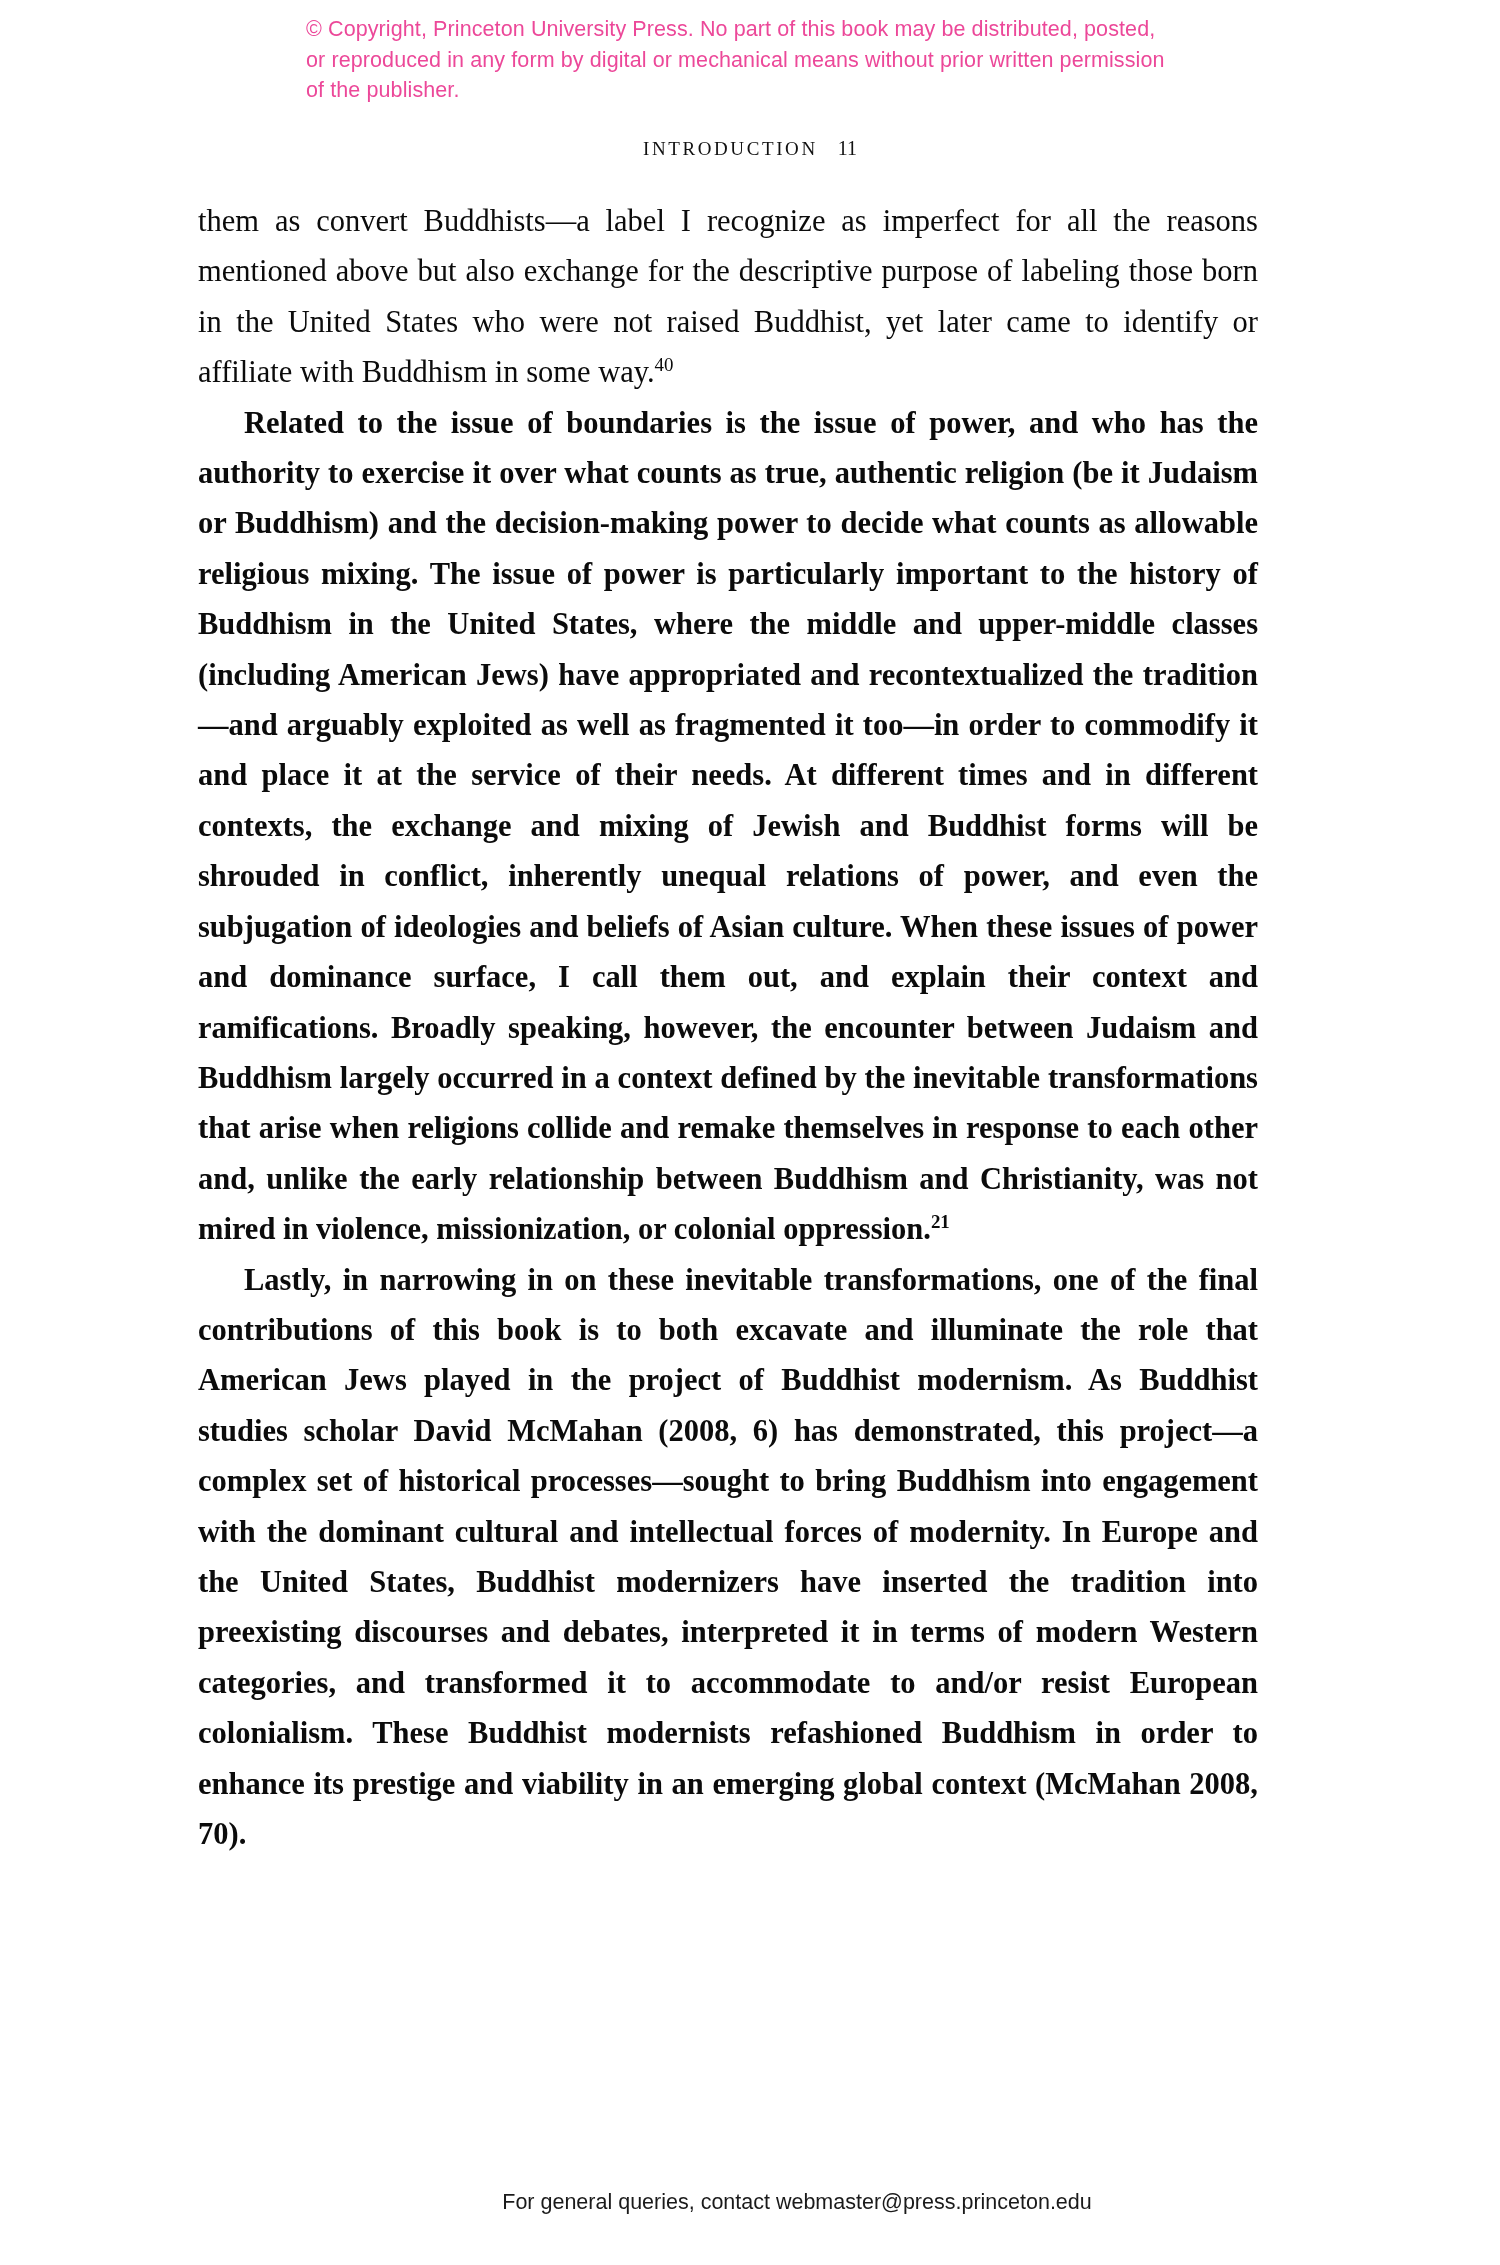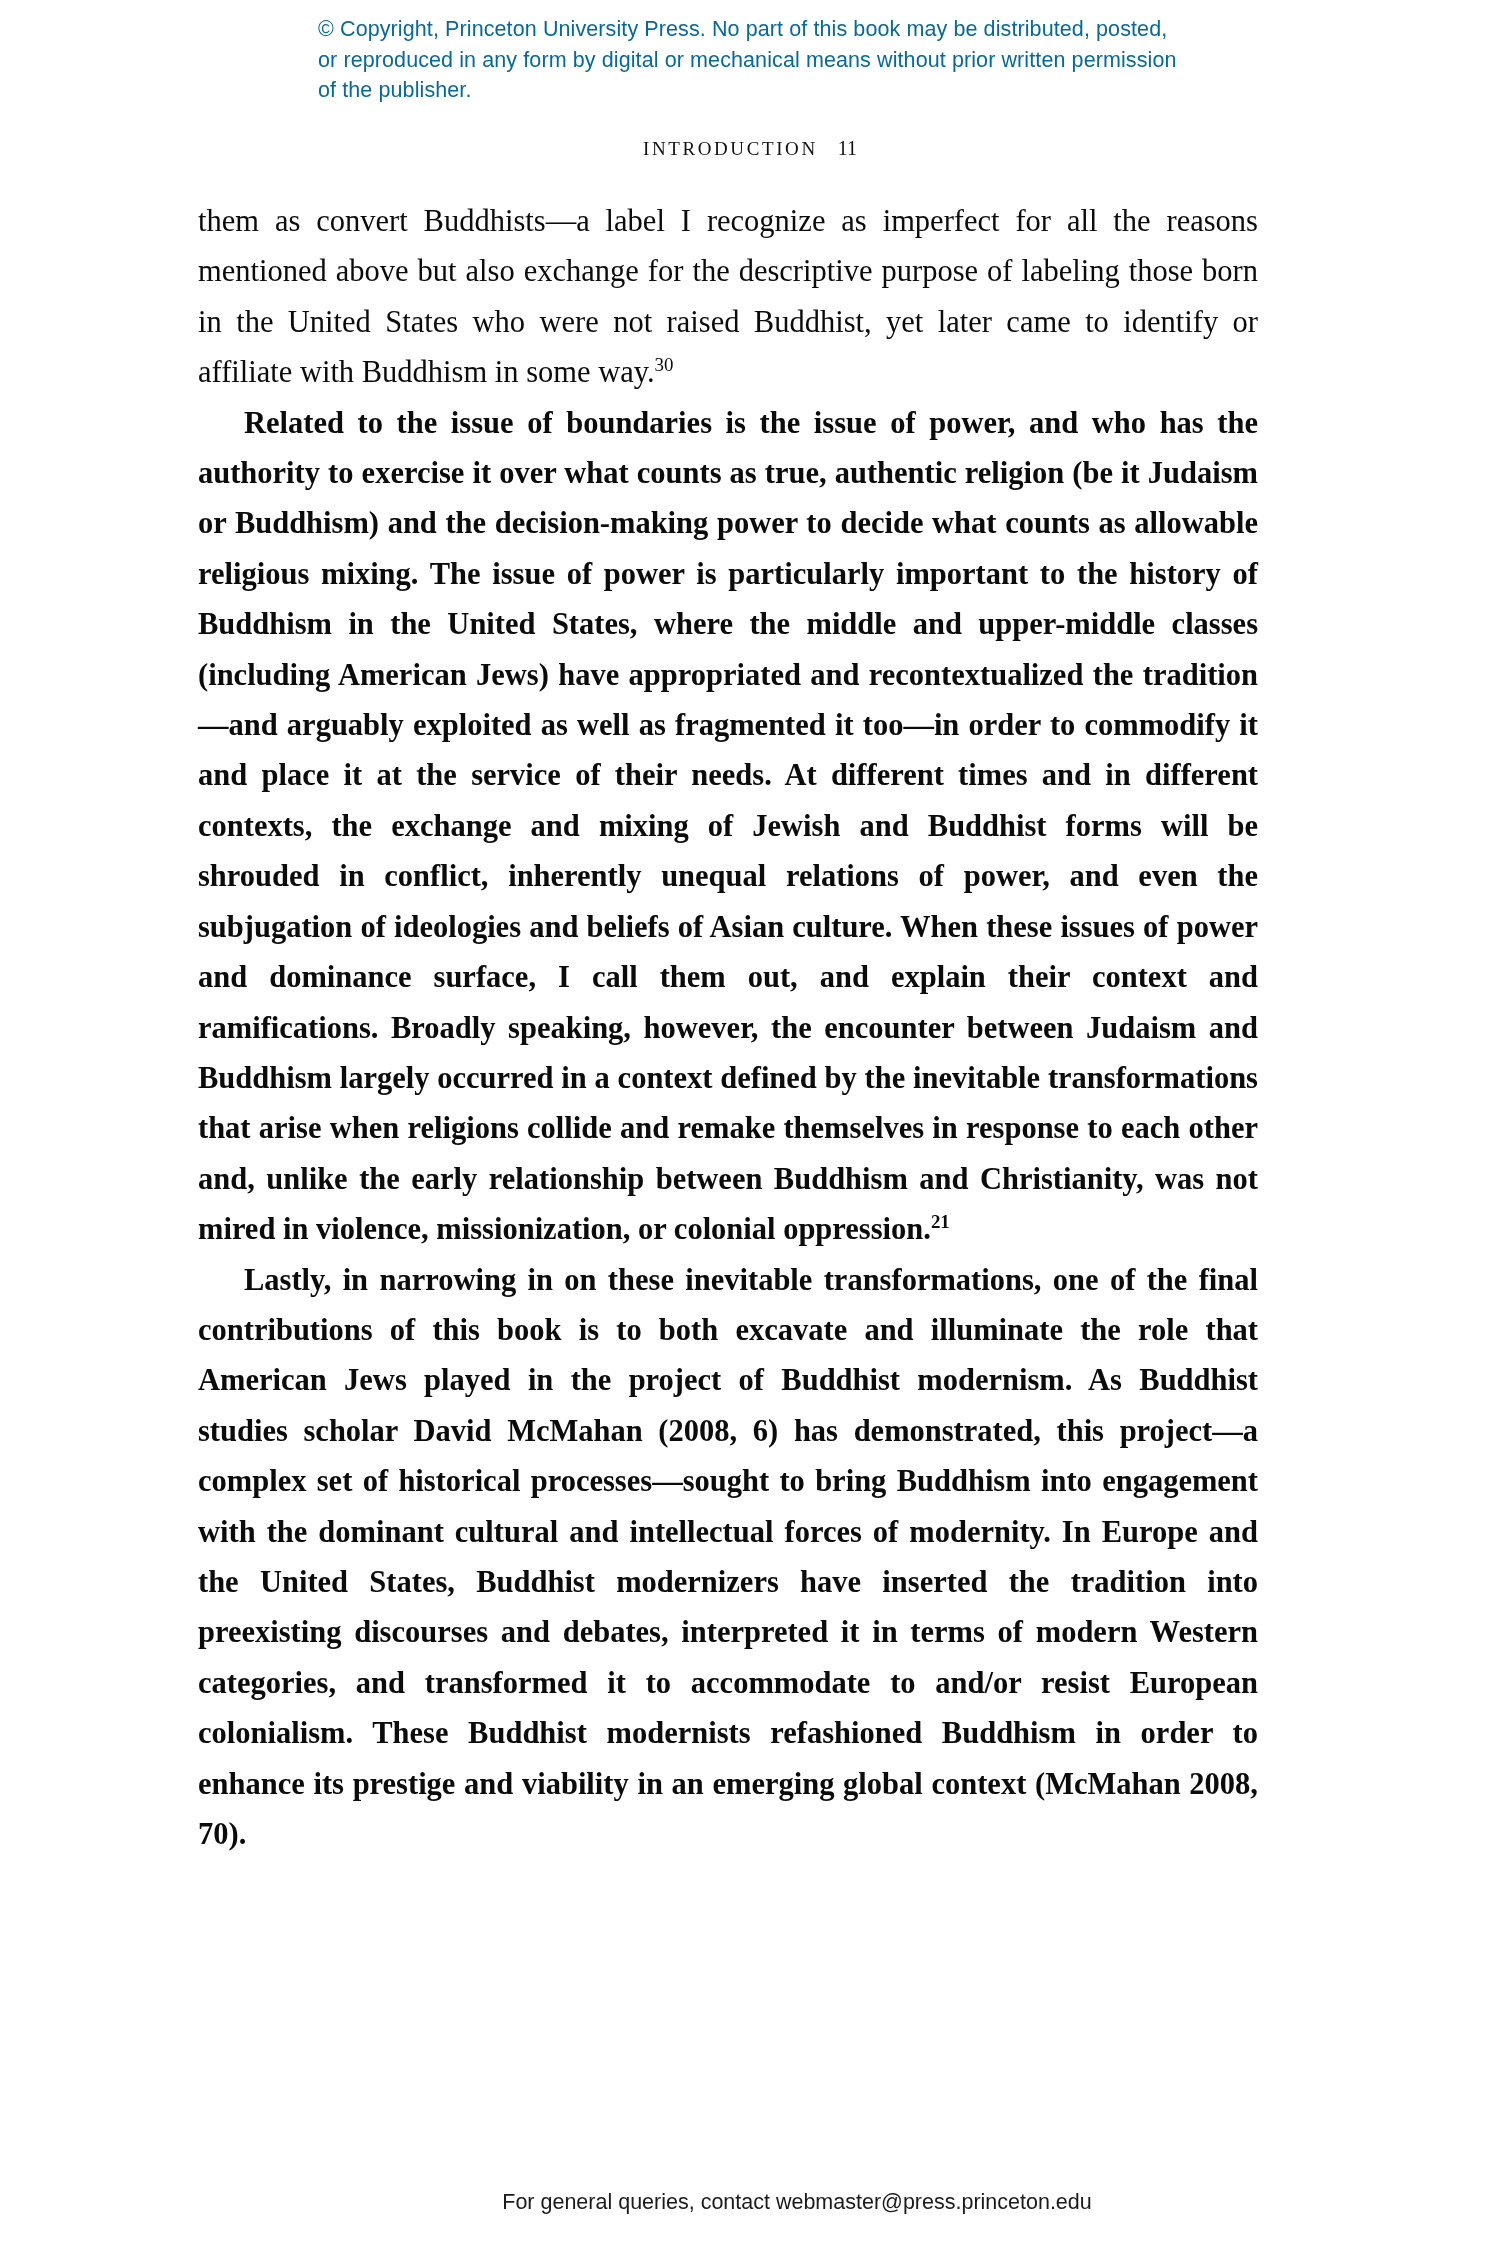--- a/index.html
+++ b/index.html
@@ -14,27 +14,27 @@
     background: #ffffff;
     margin: 0 auto;
     overflow: hidden;
     font-family: "Liberation Serif", serif;
     color: #000000;
   }
 
   
   .copyright {
     position: absolute;
-    left: 318px;
+    left: 306px;
     top: 14px;
     width: 860px;
     font-family: "Liberation Sans", sans-serif;
     font-size: 21.5px;
     line-height: 1.42;
-    color: #0369a1;
+    color: #ec4899;
     letter-spacing: 0.1px;
   }
 
   
   .running-head {
     position: absolute;
     left: 0;
     top: 137px;
     width: 1500px;
     text-align: center;
@@ -95,21 +95,21 @@
 <div class="page">
 
   <div class="copyright">© Copyright, Princeton University Press. No part of this book may be distributed, posted, or reproduced in any form by digital or mechanical means without prior written permission of the publisher.</div>
 
   <div class="running-head">
     <span>INTRODUCTION</span><span class="folio">11</span>
   </div>
 
   <div class="body-block">
 
-    <p><span>them as convert Buddhists—a label I recognize as imperfect for all the reasons mentioned above but also exchange for the descriptive purpose of labeling those born in the United States who were not raised Buddhist, yet later came to identify or affiliate with Buddhism in some way.</span><sup class="fn">30</sup></p>
+    <p><span>them as convert Buddhists—a label I recognize as imperfect for all the reasons mentioned above but also exchange for the descriptive purpose of labeling those born in the United States who were not raised Buddhist, yet later came to identify or affiliate with Buddhism in some way.</span><sup class="fn">40</sup></p>
 
     <p class="indent"><span>Related to the issue of boundaries is the issue of power, and who has the authority to exercise it over what counts as true, authentic religion (be it Judaism or Buddhism) and the decision-making power to decide what counts as allowable religious mixing. The issue of power is particularly important to the history of Buddhism in the United States, where the middle and upper-middle classes (including American Jews) have appropriated and recontextualized the tradition—and arguably exploited as well as fragmented it too—in order to commodify it and place it at the service of their needs. At different times and in different contexts, the exchange and mixing of Jewish and Buddhist forms will be shrouded in conflict, inherently unequal relations of power, and even the subjugation of ideologies and beliefs of Asian culture. When these issues of power and dominance surface, I call them out, and explain their context and ramifications. Broadly speaking, however, the encounter between Judaism and Buddhism largely occurred in a context defined by the inevitable transformations that arise when religions collide and remake themselves in response to each other and, unlike the early relationship between Buddhism and Christianity, was not mired in violence, missionization, or colonial oppression.</span><sup class="fn">21</sup></p>
 
     <p class="indent"><span>Lastly, in narrowing in on these inevitable transformations, one of the final contributions of this book is to both excavate and illuminate the role that American Jews played in the project of Buddhist modernism. As Buddhist studies scholar David McMahan (2008, 6) has demonstrated, this project—a complex set of historical processes—sought to bring Buddhism into engagement with the dominant cultural and intellectual forces of modernity. In Europe and the United States, Buddhist modernizers have inserted the tradition into preexisting discourses and debates, interpreted it in terms of modern Western categories, and transformed it to accommodate to and/or resist European colonialism. These Buddhist modernists refashioned Buddhism in order to enhance its prestige and viability in an emerging global context (McMahan 2008, 70).</span></p>
 
   </div>
 
   <div class="footer">For general queries, contact webmaster@press.princeton.edu</div>
 
 </div>

